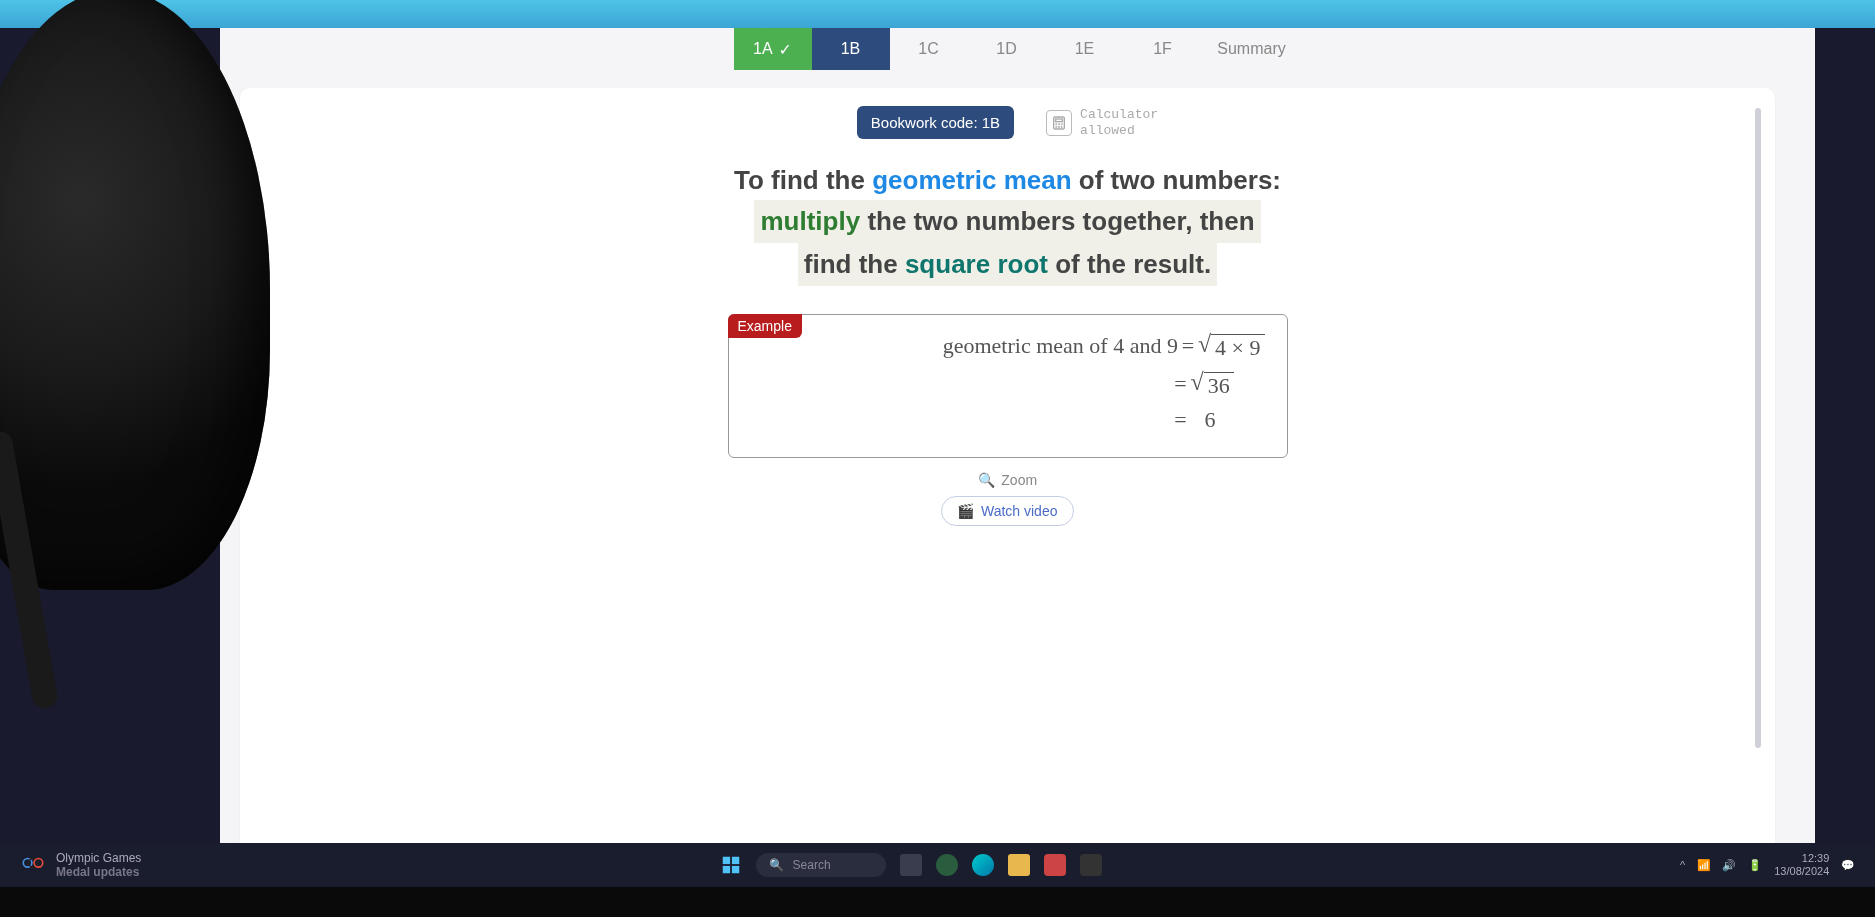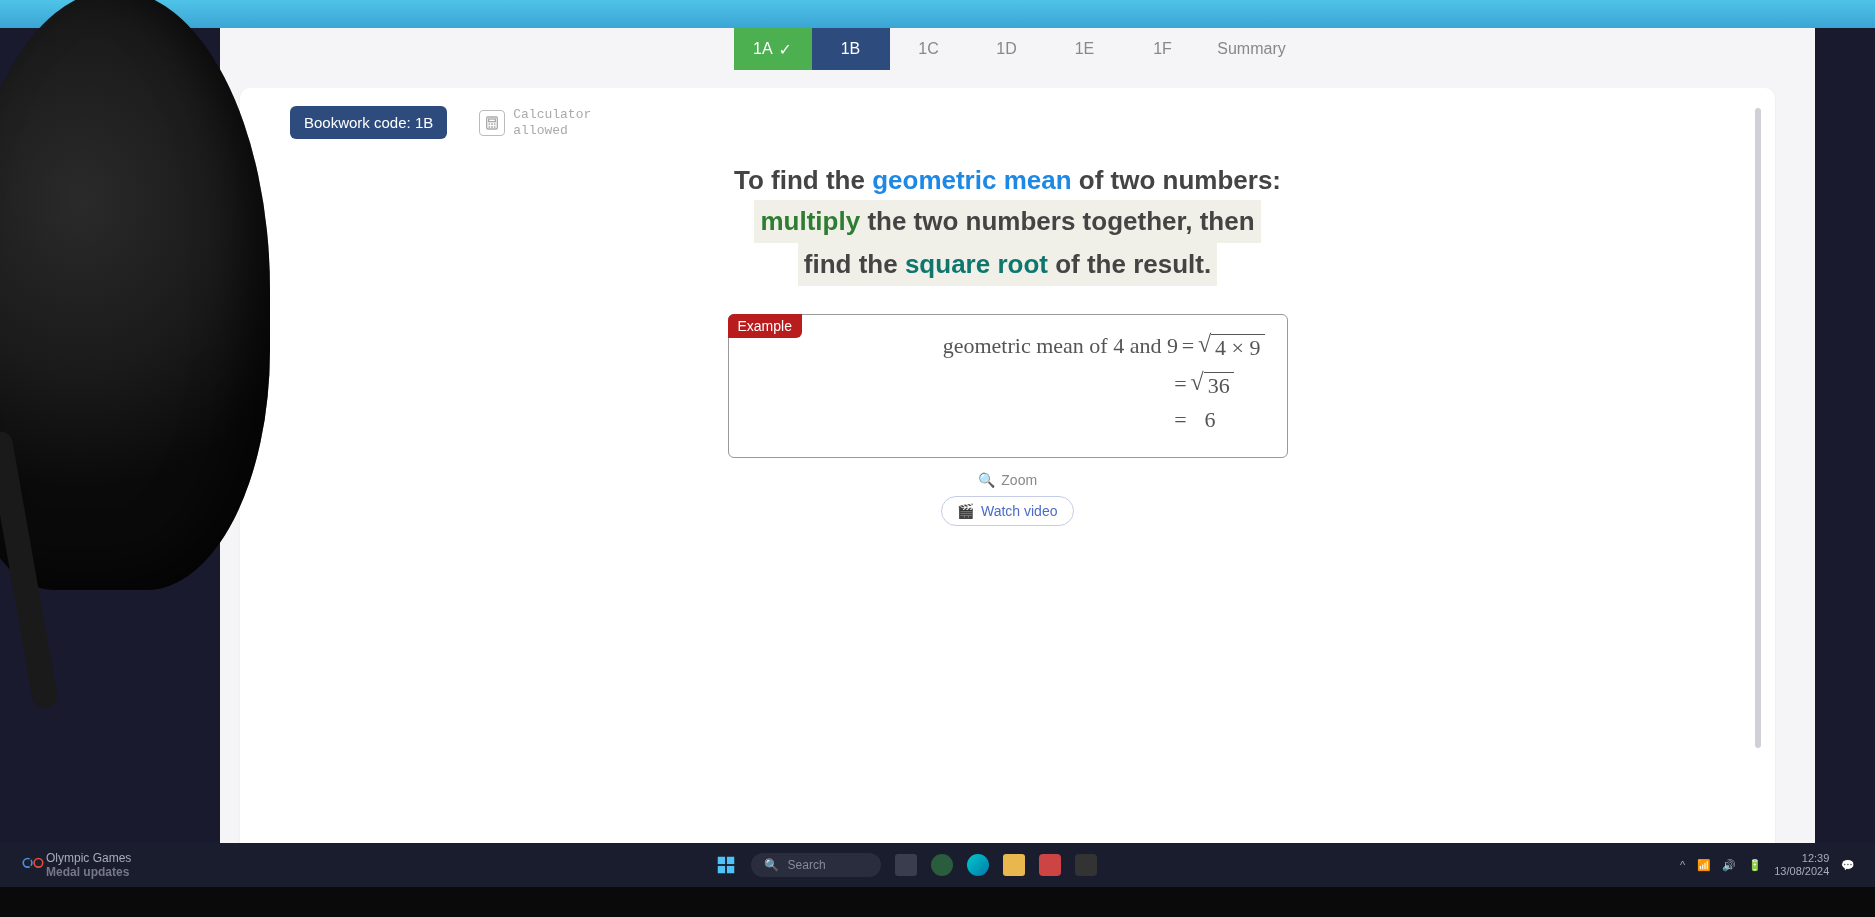--- a/index.html
+++ b/index.html
@@ -11,21 +11,21 @@
     
     .tabs-row { display: flex; justify-content: center; height: 42px; align-items: stretch; }
     .tab { width: 78px; display: flex; align-items: center; justify-content: center; font-size: 16px; color: #888; cursor: pointer; font-weight: 500; }
     .tab.completed { background: #4caf50; color: #fff; }
     .tab.completed .check { margin-left: 6px; font-size: 16px; }
     .tab.active { background: #2d4b7c; color: #fff; }
     .tab.summary { width: 100px; }
     
     .card { background: #fff; margin: 18px 40px 0 20px; border-radius: 10px; flex: 1; padding: 18px 50px 18px 50px; position: relative; box-shadow: 0 1px 3px rgba(0,0,0,0.05); display: flex; flex-direction: column; }
     
-    .card-header { display: flex; align-items: center; gap: 32px; margin-bottom: 22px; }
+    .card-header { display: flex; justify-content: center; align-items: center; gap: 32px; margin-bottom: 22px; }
     .bookwork-badge { background: #2d4b7c; color: #fff; padding: 8px 14px; border-radius: 6px; font-size: 15px; font-weight: 500; }
     .calc-info { display: flex; align-items: center; gap: 8px; color: #aaa; font-size: 13px; font-family: Liberation Mono, monospace; }
     .calc-icon { width: 26px; height: 26px; border: 1.5px solid #bbb; border-radius: 4px; display: flex; align-items: center; justify-content: center; }
     .calc-icon svg { width: 16px; height: 16px; }
     .calc-text { display: flex; flex-direction: column; line-height: 1.2; }
     
     .question-text { text-align: center; font-size: 30px; color: #555; line-height: 1.5; margin-bottom: 30px; font-family: Georgia, serif; }
     .question-text .math-var { font-style: italic; }
     .question-text .math-num { font-family: Georgia, serif; }
     
@@ -50,21 +50,21 @@
     
     .bottom-controls { display: flex; flex-direction: column; align-items: center; margin-top: 14px; gap: 8px; }
     .zoom-btn { color: #888; font-size: 14px; display: flex; align-items: center; gap: 6px; cursor: pointer; }
     .watch-btn { border: 1px solid #c5cde5; color: #4a6cc7; padding: 6px 16px; border-radius: 18px; font-size: 14px; display: flex; align-items: center; gap: 6px; cursor: pointer; }
     
     .footer-row { display: flex; justify-content: space-between; align-items: center; padding: 0 40px 12px 30px; margin-top: -32px; }
     .prev-btn { border: 1px solid #c5cde5; color: #888; padding: 8px 18px; border-radius: 20px; font-size: 15px; background: #fff; cursor: pointer; }
     .answer-btn { background: #1e88e5; color: #fff; padding: 10px 24px; border-radius: 20px; font-size: 16px; border: none; cursor: pointer; font-weight: 500; }
     
     .taskbar { position: absolute; bottom: 30px; left: 0; right: 0; height: 44px; background: #1a1d2e; display: flex; align-items: center; padding: 0 20px; color: #aab; font-size: 12px; }
-    .taskbar-left { display: flex; align-items: center; }
+    .taskbar-left { display: flex; align-items: center; gap: 10px; }
     .taskbar-weather { width: 26px; height: 26px; }
     .taskbar-center { flex: 1; display: flex; justify-content: center; align-items: center; gap: 14px; }
     .search-pill { background: #2a2d3e; border-radius: 16px; padding: 5px 14px; display: flex; align-items: center; gap: 8px; color: #889; font-size: 12px; width: 130px; }
     .tb-icon { width: 22px; height: 22px; border-radius: 3px; }
     .taskbar-right { display: flex; align-items: center; gap: 12px; font-size: 11px; }
     .time-block { text-align: right; line-height: 1.2; }
     
     .headphone-overlay { position: absolute; left: -40px; top: -10px; width: 310px; height: 600px; background: radial-gradient(ellipse 250px 290px at 120px 210px, #2a2a2a 0%, #1a1a1a 60%, #0a0a0a 100%); border-radius: 50% 50% 40% 30%; z-index: 100; box-shadow: inset -20px -20px 50px rgba(0,0,0,0.6); }
     .headphone-overlay::after { content: ''; position: absolute; bottom: -120px; left: 50px; width: 25px; height: 280px; background: #1a1a1a; border-radius: 12px; transform: rotate(-10deg); }
     

